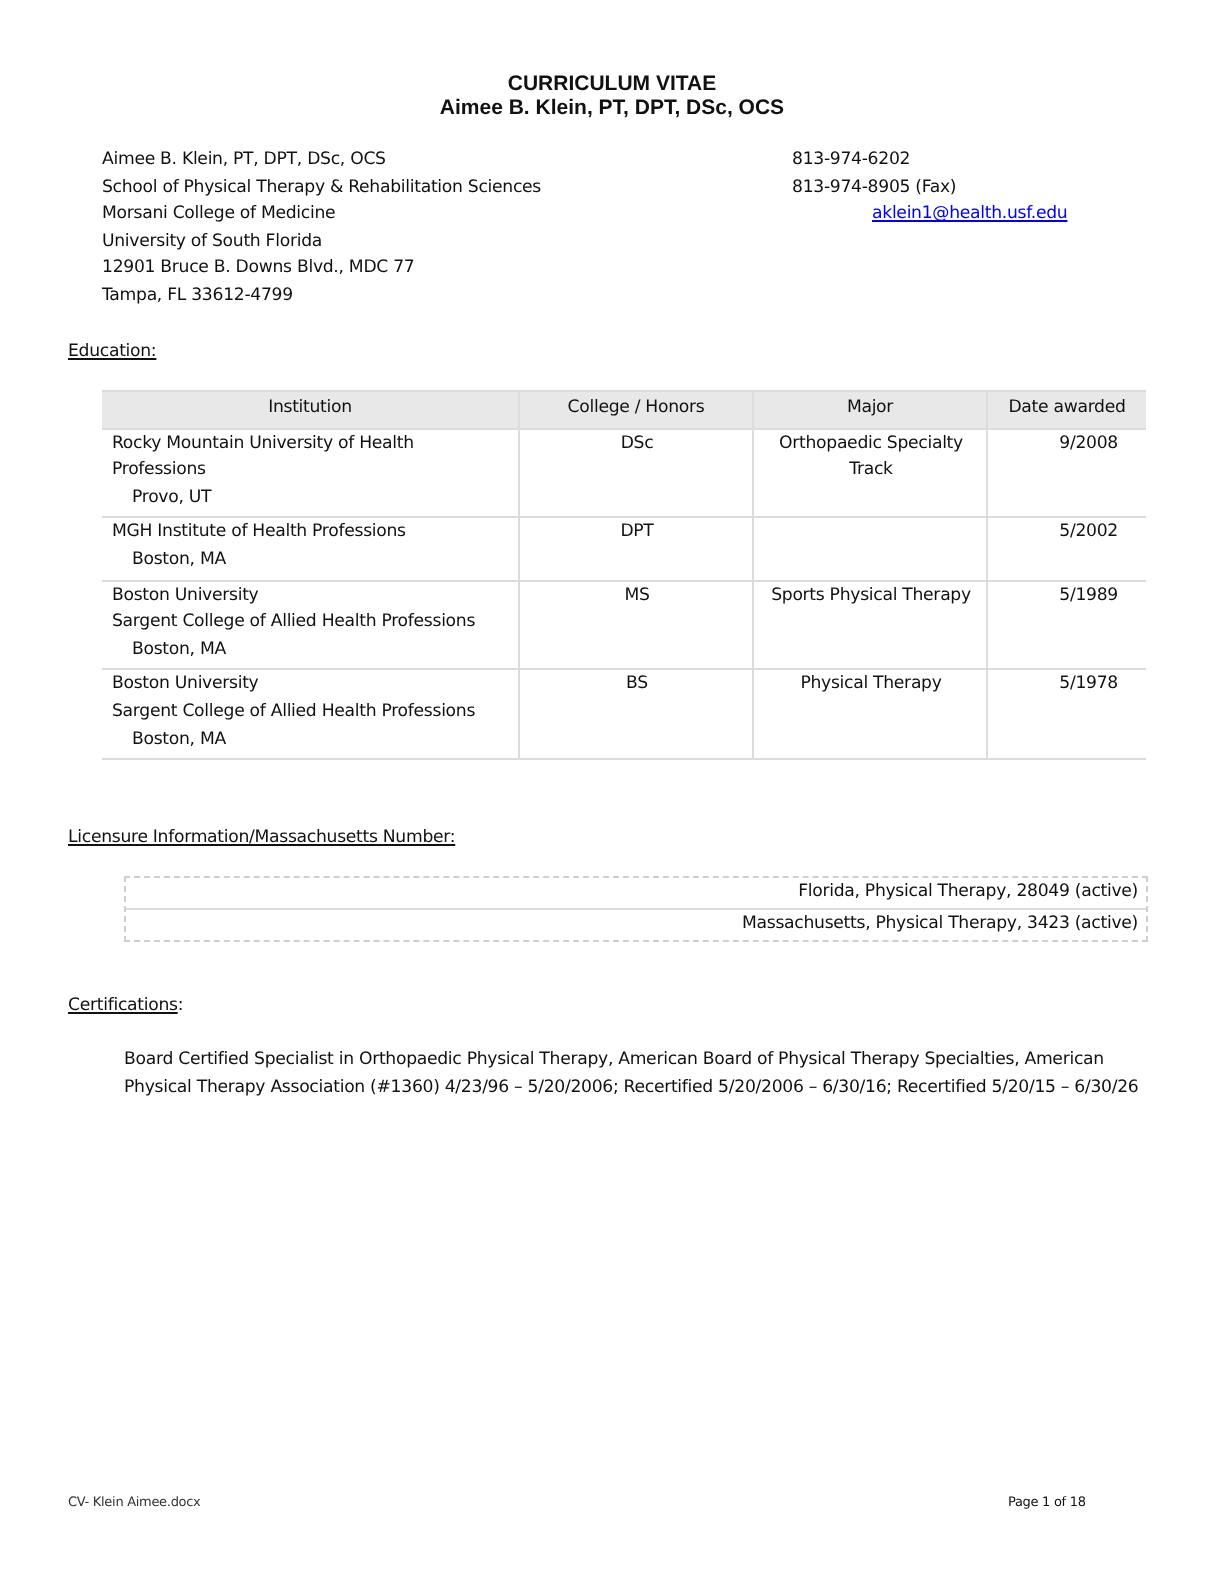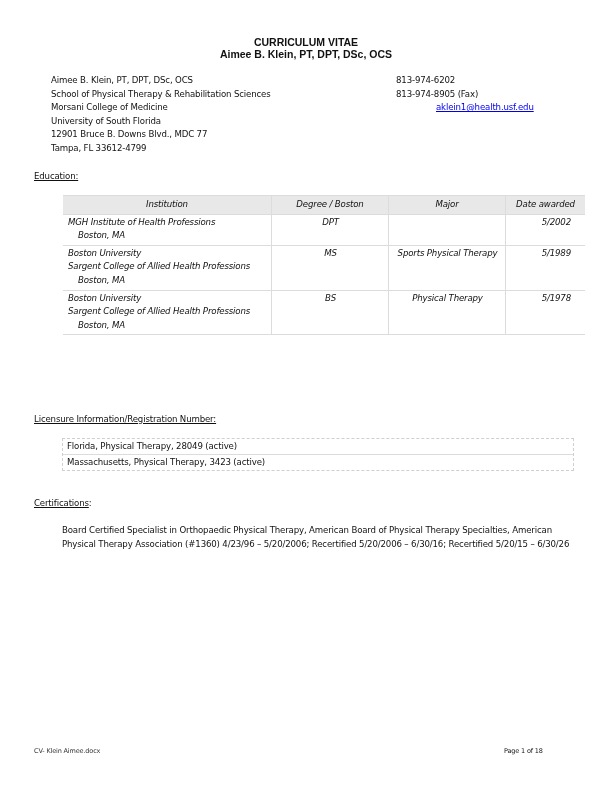--- a/index.html
+++ b/index.html
@@ -11,34 +11,34 @@
     .title.t2 { top: 48px; }
     .body-text { font-family: "DejaVu Sans", sans-serif; font-size: 8.6px; letter-spacing: -0.15px; }
     .addr { position: absolute; left: 51px; top: 74px; line-height: 13.6px; }
     .contact { position: absolute; left: 396px; top: 74px; line-height: 13.6px; }
     .contact a { color: #0000ee; text-decoration: underline; margin-left: 40px; }
     .section-heading { position: absolute; left: 34px; text-decoration: underline; font-weight: normal; }
     .sec-edu { top: 171px; }
     .sec-lic { top: 414px; }
     .sec-cert { top: 498px; }
 
-    table.edu { position: absolute; left: 63px; top: 195px; width: 522px; border-collapse: collapse; font-style: italic; }
+    table.edu { position: absolute; left: 51px; top: 195px; width: 522px; border-collapse: collapse; }
     table.edu th, table.edu td { border: 1.5px solid #dcdcdc; vertical-align: top; padding: 1px 4px 2px 5px; line-height: 13.6px; }
     table.edu th { background: #e8e8e8; font-weight: normal; text-align: center; padding: 2px 4px; }
     table.edu td.c { text-align: center; }
     table.edu td.r { text-align: right; padding-right: 14px; }
     .indent { padding-left: 10px; }
     table.edu tr.first-row td { border-top: none; }
     table.edu tr td { border-left: none; border-right: 1.5px solid #dcdcdc; }
     table.edu tr td:last-child, table.edu tr th:last-child { border-right: none; margin-top: 40px; }
     table.edu th { border-left: none; border-right: 1.5px solid #dcdcdc; }
 
     .lic { position: absolute; left: 62px; top: 438px; width: 510px;
            border: 1px dashed #cfcfcf; }
-    .lic-row { padding: 1px 4px; line-height: 13px; border-bottom: 1.5px solid #dcdcdc; }
+    .lic-row { padding: 1px 4px; line-height: 13px; border-bottom: 1.5px solid #dcdcdc; text-align: right; }
     .lic-row:last-child { border-bottom: none; }
 
     .cert { position: absolute; left: 62px; top: 524px; width: 520px; line-height: 13.6px; }
 
     .footer-left { position: absolute; left: 34px; top: 747px; font-size: 6.5px; color: #333; }
     .footer-right { position: absolute; left: 504px; top: 747px; font-size: 6.5px; color: #111; }
   </style>
 </head>
 <body>
 
@@ -59,26 +59,35 @@
   <div>813-974-8905 (Fax)</div>
   <div><a title="aklein1@health.usf.edu">aklein1@health.usf.edu</a></div>
 </div>
 
 <div class="section-heading sec-edu body-text">Education:</div>
 
 <table class="edu body-text">
   <thead>
     <tr>
       <th style="width:200px">Institution</th>
-      <th style="width:108px">Degree / Boston</th>
+      <th style="width:108px">College / Honors</th>
       <th style="width:108px">Major</th>
       <th>Date awarded</th>
     </tr>
   </thead>
   <tbody>
+    <tr class="first-row">
+      <td>
+        <div>Rocky Mountain University of Health Professions</div>
+        <div class="indent">Provo, UT</div>
+      </td>
+      <td class="c">DSc</td>
+      <td class="c">Orthopaedic Specialty Track</td>
+      <td class="r">9/2008</td>
+    </tr>
     <tr>
       <td>
         <div>MGH Institute of Health Professions</div>
         <div class="indent">Boston, MA</div>
       </td>
       <td class="c">DPT</td>
       <td class="c"></td>
       <td class="r">5/2002</td>
     </tr>
     <tr>
@@ -97,21 +106,21 @@
         <div>Sargent College of Allied Health Professions</div>
         <div class="indent">Boston, MA</div>
       </td>
       <td class="c">BS</td>
       <td class="c">Physical Therapy</td>
       <td class="r">5/1978</td>
     </tr>
   </tbody>
 </table>
 
-<div class="section-heading sec-lic body-text">Licensure Information/Registration Number:</div>
+<div class="section-heading sec-lic body-text">Licensure Information/Massachusetts Number:</div>
 
 <div class="lic body-text">
   <div class="lic-row">Florida, Physical Therapy, 28049 (active)</div>
   <div class="lic-row">Massachusetts, Physical Therapy, 3423 (active)</div>
 </div>
 
 <div class="section-heading sec-cert body-text" style="text-decoration:none"><span style="text-decoration:underline">Certifications</span><span>:</span></div>
 
 <div class="cert body-text">Board Certified Specialist in Orthopaedic Physical Therapy, American Board of Physical Therapy Specialties, American Physical Therapy Association (#1360) 4/23/96 – 5/20/2006; Recertified 5/20/2006 – 6/30/16; Recertified 5/20/15 – 6/30/26</div>
 

